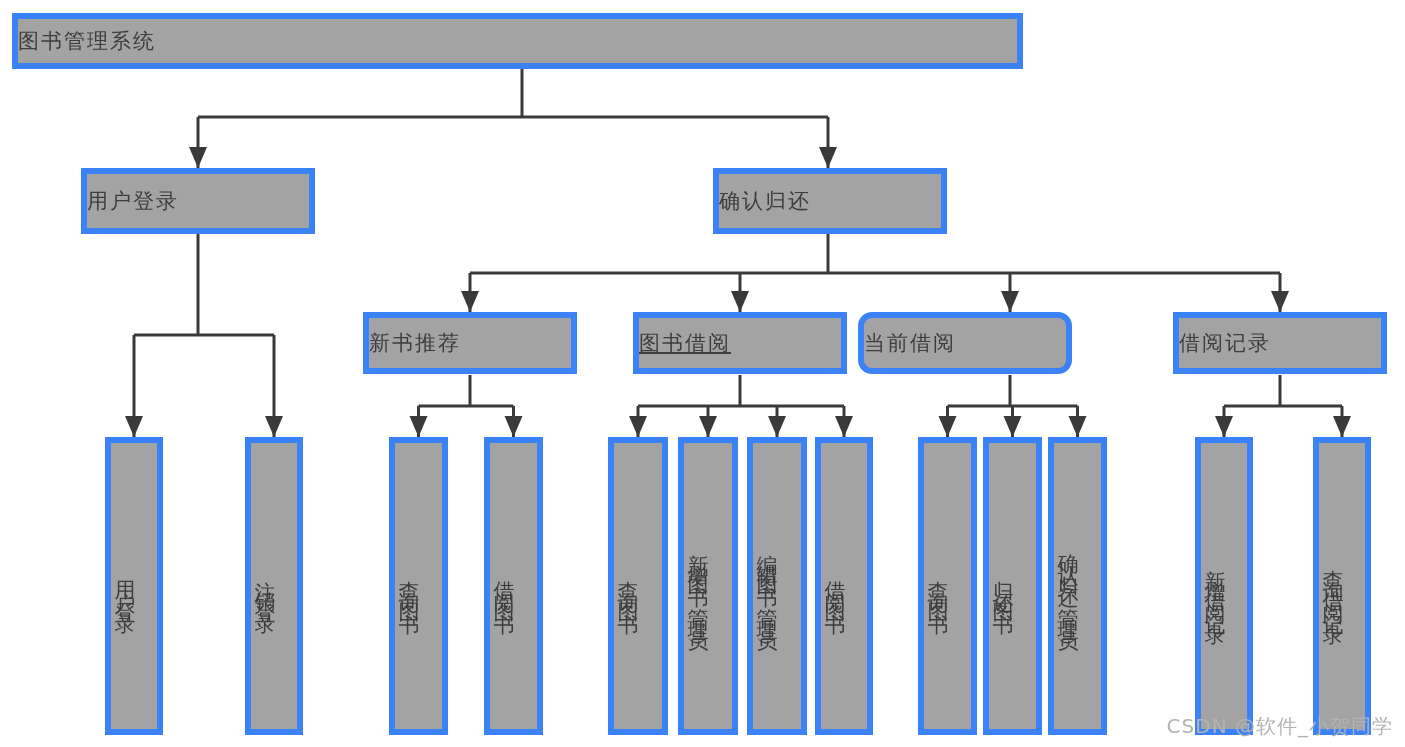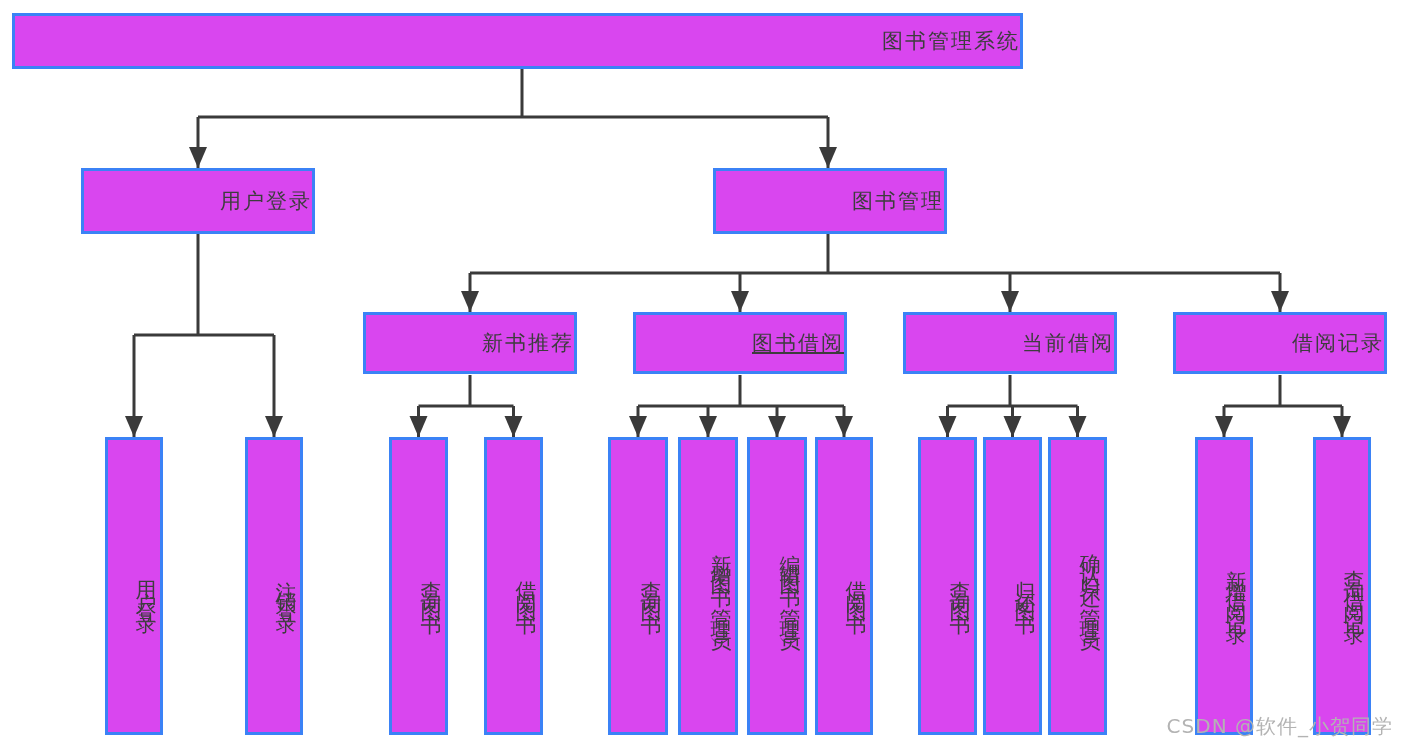--- a/index.html
+++ b/index.html
@@ -7,25 +7,25 @@
     position:relative;
     width:1405px;height:747px;
     background:#ffffff;
     font-family:"DejaVu Sans","Liberation Sans",sans-serif;
     overflow:hidden;
   }
   #wires{position:absolute;left:0;top:0;width:1405px;height:747px;}
   .box{
     position:absolute;
     box-sizing:border-box;
-    background:#d946ef;
-    border:3px solid #3b82f6;
+    background:#a3a3a3;
+    border:6px solid #3b82f6;
     display:flex;
     align-items:center;
-    justify-content:flex-end;
+    justify-content:flex-start;
     color:#3d3d3d;
   }
   .h-label{
     font-size:21px;
     letter-spacing:2px;
     white-space:nowrap;
     color:#3d3d3d;
   }
   .v-label{
     writing-mode:vertical-rl;
@@ -44,21 +44,21 @@
     color:#b3b3b3;
     white-space:nowrap;
     z-index:5;
     text-align:right;
   }
   
   .root   {left:12px;  top:13px;  width:1011px; height:56px;}
   .lv1-a  {left:81px;  top:168px; width:234px;  height:66px;}
   .lv1-b  {left:713px; top:168px; width:234px;  height:66px;}
   .lv2    {top:312px; height:62px; width:214px;}
-  .lv2-a  {left:363px;}  .lv2-b{left:633px;text-decoration:underline;}  .lv2-c{left:903px;}  .lv2-d{left:1173px;}
+  .lv2-a  {left:363px;}  .lv2-b{left:633px;text-decoration:underline;}  .lv2-c{left:858px;border-radius:14px;}  .lv2-d{left:1173px;}
   .lv3    {top:437px; height:298px;}
 </style>
 </head>
 <body>
 
 <div id="canvas">
 
   <svg id="wires" viewBox="0 0 1405 747" xmlns="http://www.w3.org/2000/svg">
     <defs>
       <marker id="arw" markerUnits="userSpaceOnUse" markerWidth="26" markerHeight="22" refX="21" refY="9" orient="auto">
@@ -103,21 +103,21 @@
   </svg>
 
   <div class="box root">
     <span class="h-label">图书管理系统</span>
   </div>
 
   <div class="box lv1-a">
     <span class="h-label">用户登录</span>
   </div>
   <div class="box lv1-b">
-    <span class="h-label">图书管理</span>
+    <span class="h-label">确认归还</span>
   </div>
 
   <div class="box lv2 lv2-a">
     <span class="h-label">新书推荐</span>
   </div>
   <div class="box lv2 lv2-b">
     <span class="h-label">图书借阅</span>
   </div>
   <div class="box lv2 lv2-c">
     <span class="h-label">当前借阅</span>

